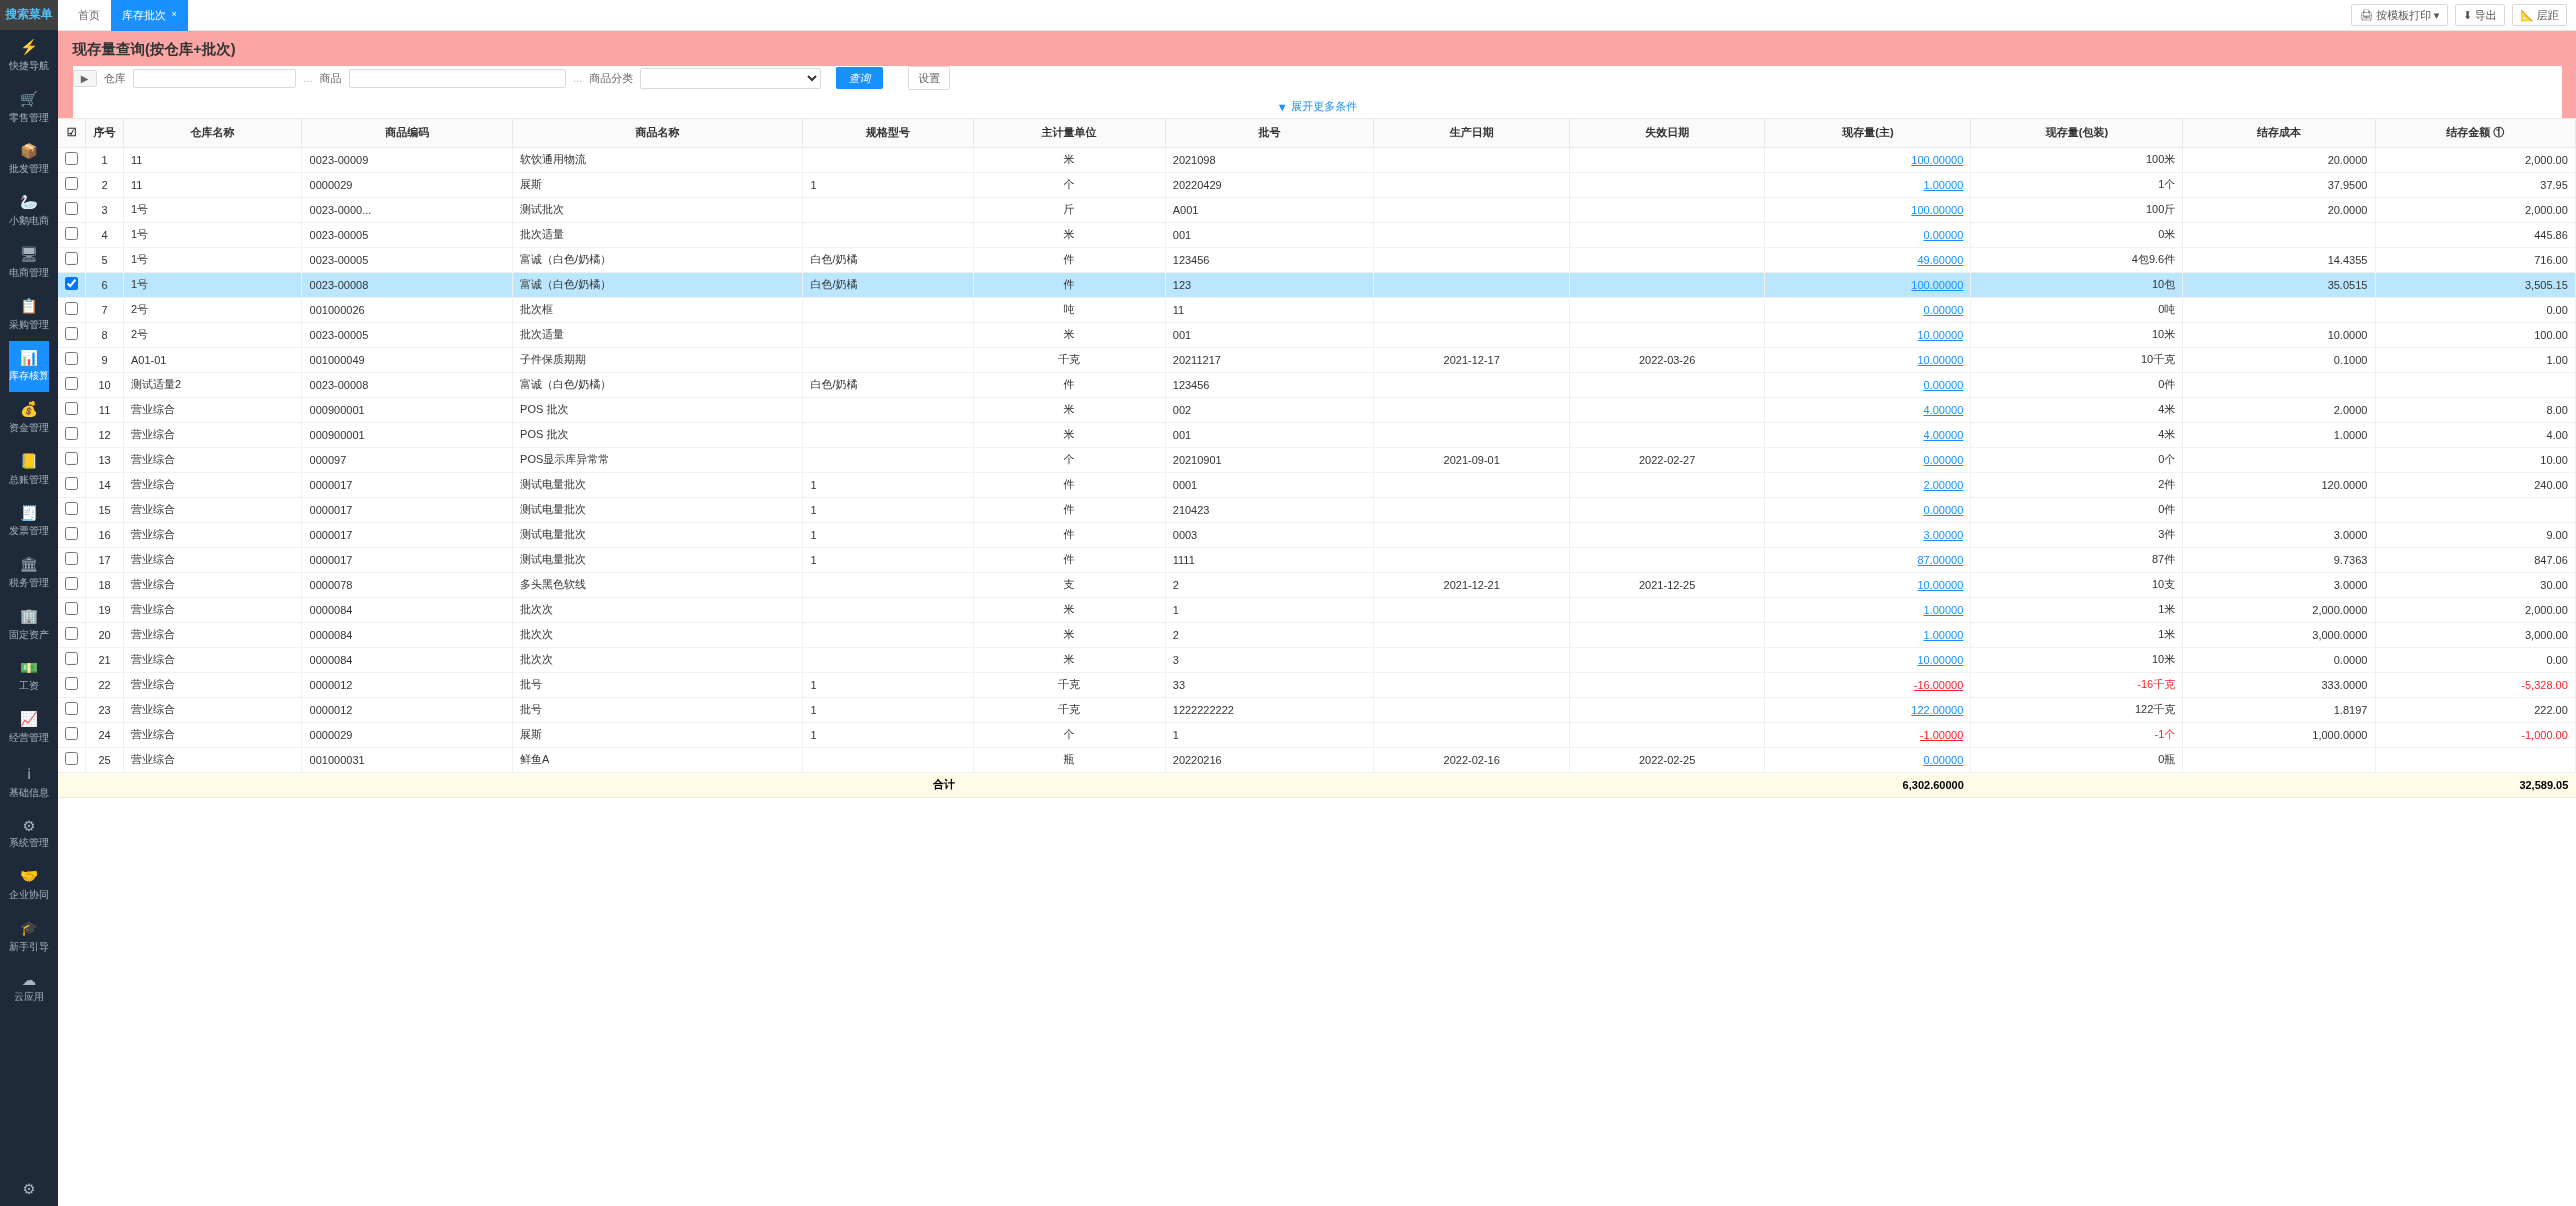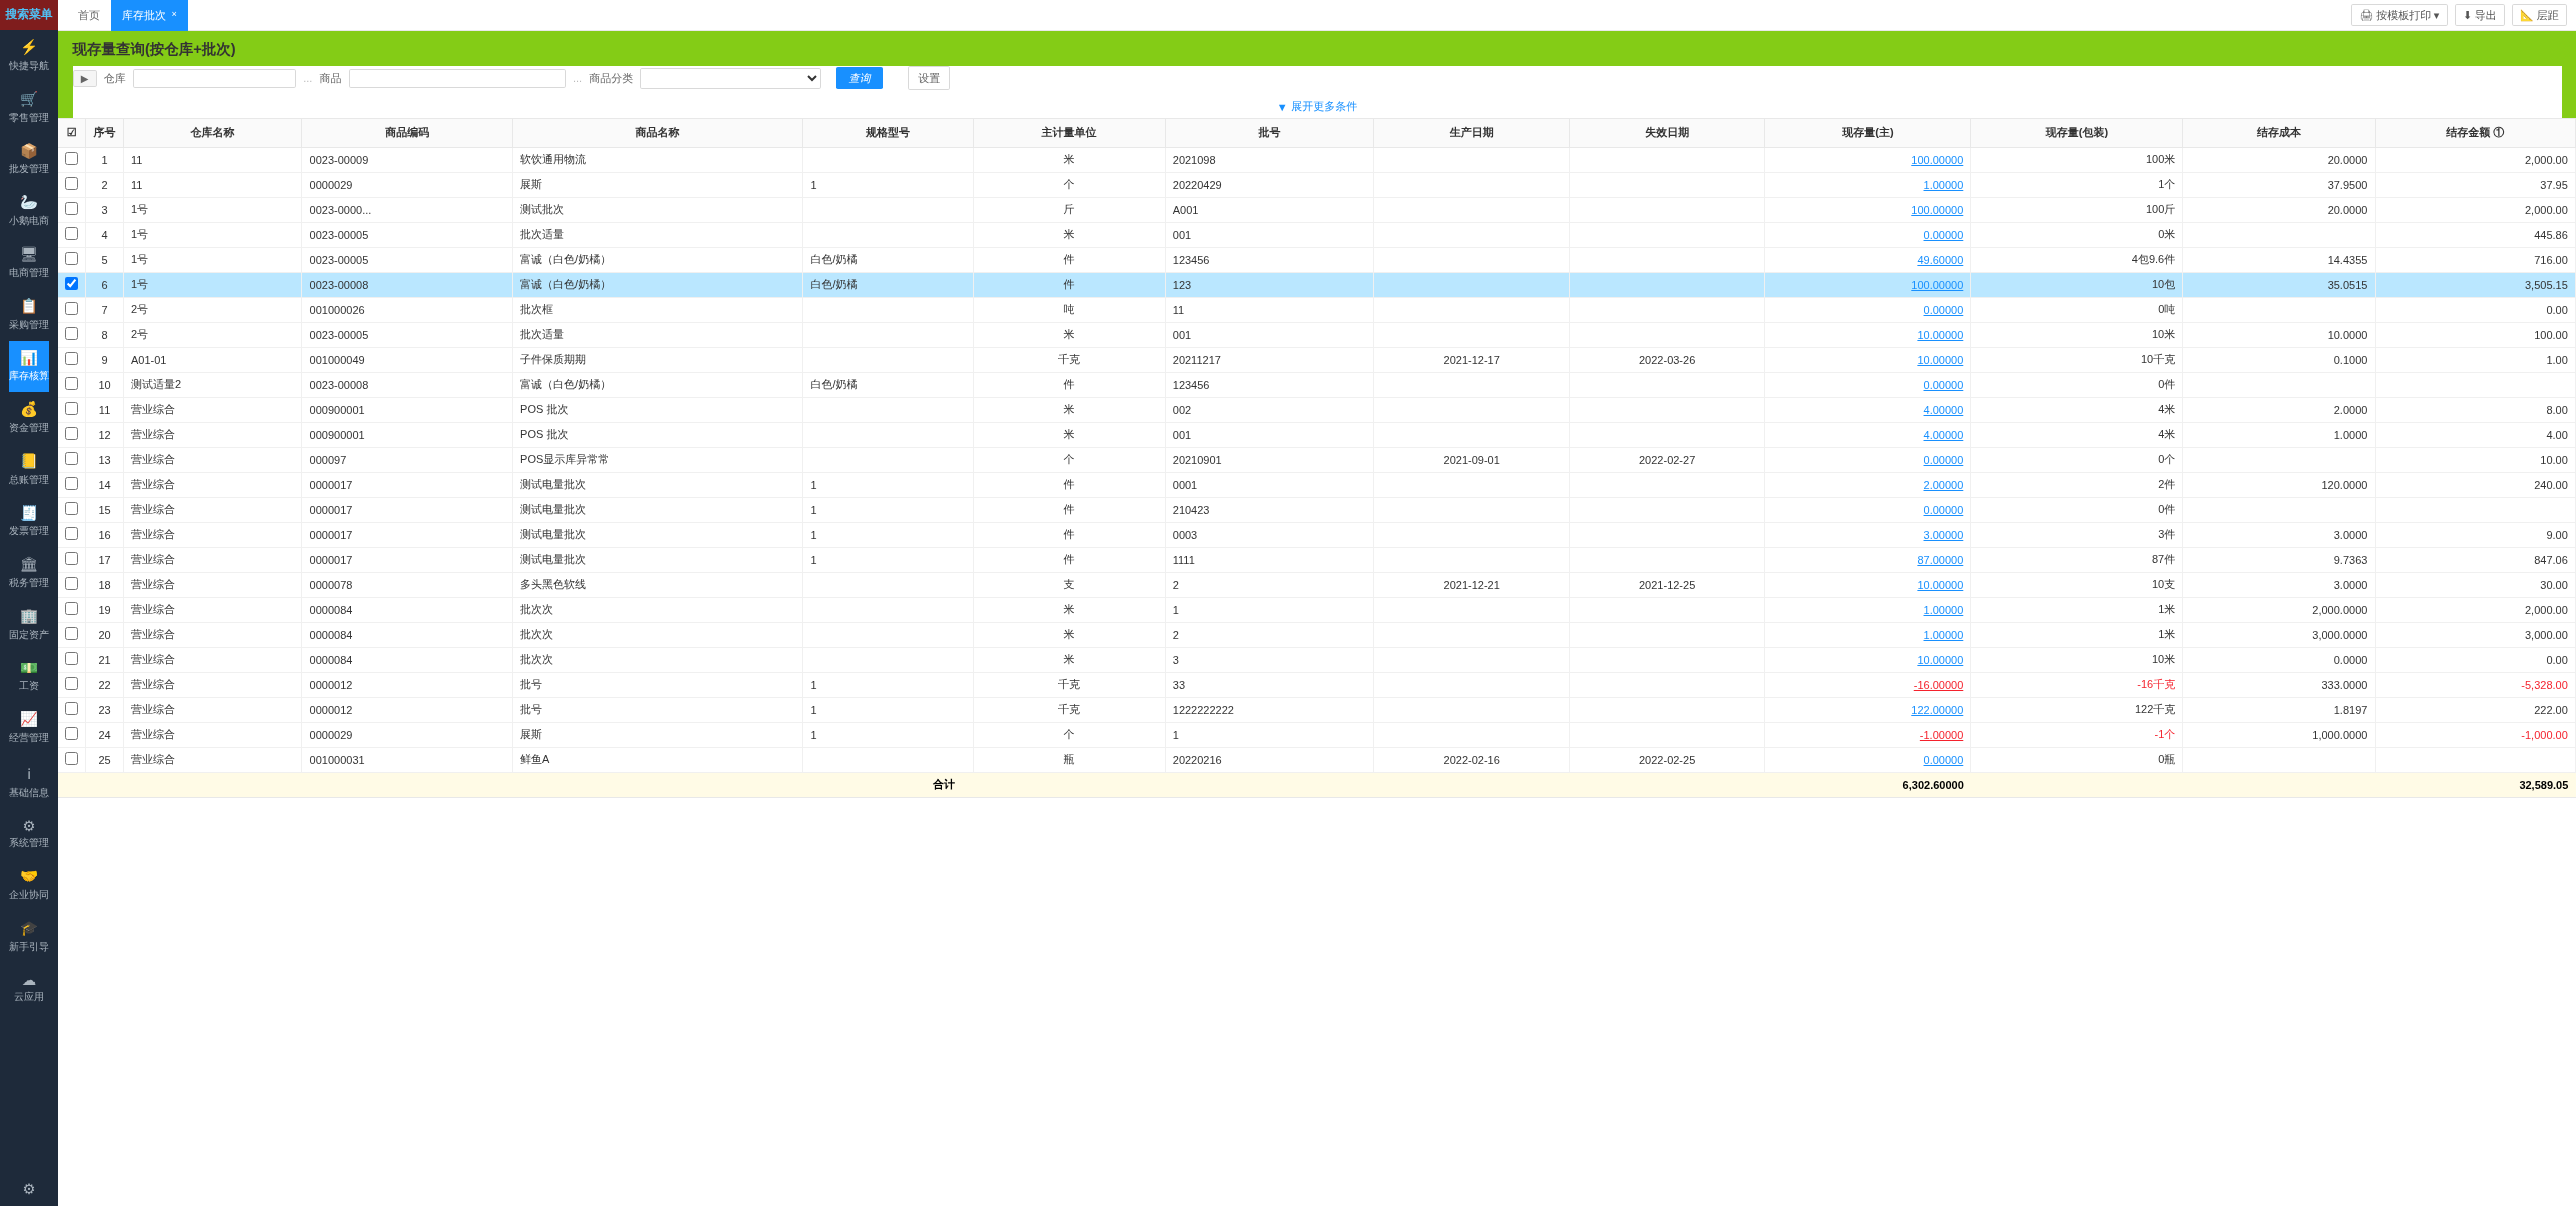--- a/index.html
+++ b/index.html
@@ -12,21 +12,21 @@
       display: flex;
       flex-direction: column;
       align-items: center;
       padding-top: 0;
       flex-shrink: 0;
       height: 100vh;
       overflow: hidden;
     }
     .sidebar-logo {
       width: 100%;
-      background: #7f1d1d;
+      background: #404040;
       padding: 7.2px 0;
       text-align: center;
       color: #fff;
       font-size: 10px;
       cursor: pointer;
     }
     .sidebar-logo div { font-size: 11.8px; font-weight: bold; color: #4fc3f7; }
     .sidebar-item {
       width: 100%;
       padding: 9px 0;
@@ -84,21 +84,21 @@
       height: 33px;
       font-size: 11px;
       cursor: pointer;
       gap: 5.4px;
       font-family: Liberation Mono, monospace;
     }
     .top-nav-tab .close-icon { font-size: 9px; cursor: pointer; }
 
     
     .page-header {
-      background: #84cc16;
+      background: #fca5a5;
       padding: 9px 14.5px 0 14.5px;
       border-bottom: 0.9px solid #e8e8e8;
       flex-shrink: 0;
     }
     .page-title {
       font-size: 14.5px;
       font-weight: bold;
       color: #333;
       margin-bottom: 7.2px;
     }

